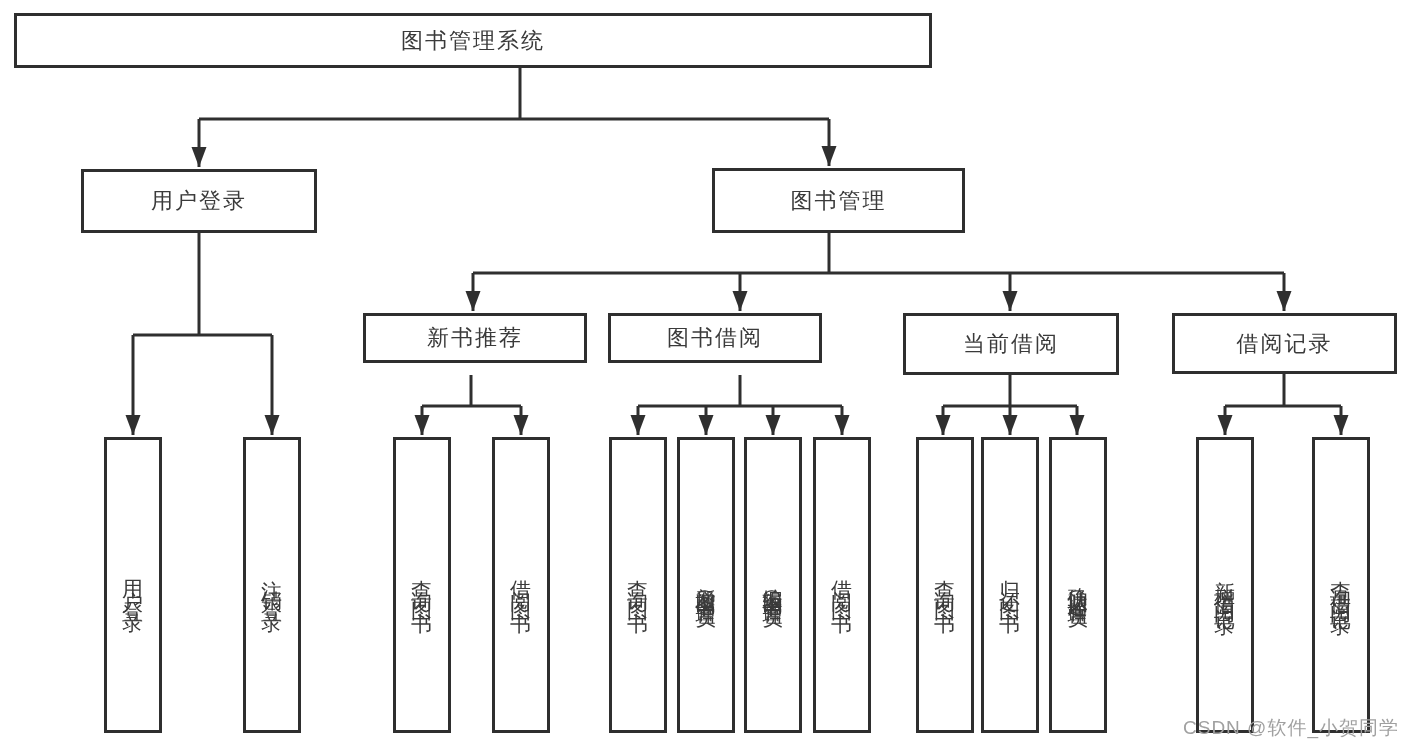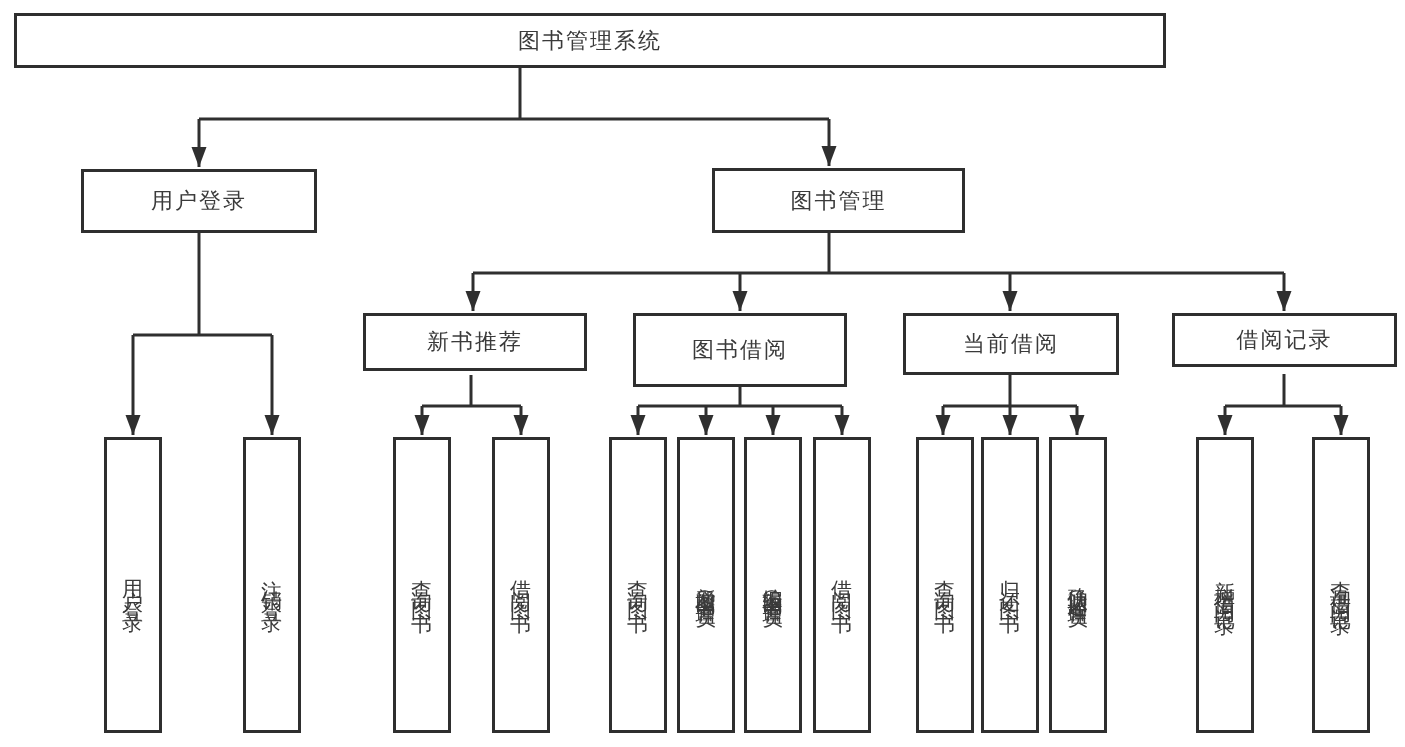--- a/index.html
+++ b/index.html
@@ -114,29 +114,29 @@
       <path d="M1010,406 V435" marker-end="url(#arrow)"></path>
       <path d="M1077,406 V435" marker-end="url(#arrow)"></path>
 
       <path d="M1284,374 V406"></path>
       <path d="M1225,406 H1341"></path>
       <path d="M1225,406 V435" marker-end="url(#arrow)"></path>
       <path d="M1341,406 V435" marker-end="url(#arrow)"></path>
     </g>
   </svg>
 
-  <div class="node" style="left:14px; top:13px; width:1152px; height:55px;">图书管理系统</div>
+  <div class="node" style="left:14px; top:13px; width:918px; height:55px;">图书管理系统</div>
 
   <div class="node" style="left:81px; top:169px; width:236px; height:64px;">用户登录</div>
   <div class="node" style="left:712px; top:168px; width:253px; height:65px;">图书管理</div>
 
-  <div class="node" style="left:363px; top:313px; width:224px; height:58px;">新书推荐</div>
-  <div class="node" style="left:633px; top:313px; width:214px; height:74px;">图书借阅</div>
+  <div class="node" style="left:363px; top:313px; width:224px; height:50px;">新书推荐</div>
+  <div class="node" style="left:608px; top:313px; width:214px; height:50px;">图书借阅</div>
   <div class="node" style="left:903px; top:313px; width:216px; height:62px;">当前借阅</div>
-  <div class="node" style="left:1172px; top:313px; width:225px; height:54px;">借阅记录</div>
+  <div class="node" style="left:1172px; top:313px; width:225px; height:61px;">借阅记录</div>
 
   <div class="node-v" style="left:104px;">
     <span class="vlabel">用户登录</span>
   </div>
   <div class="node-v" style="left:243px;">
     <span class="vlabel">注销登录</span>
   </div>
 
   <div class="node-v" style="left:393px;">
     <span class="vlabel">查询图书</span>
@@ -168,14 +168,15 @@
     <span class="vlabel dense">确认归还（管理员）</span>
   </div>
 
   <div class="node-v" style="left:1196px;">
     <span class="vlabel" style="letter-spacing:7px;">新增借阅记录</span>
   </div>
   <div class="node-v" style="left:1312px;">
     <span class="vlabel" style="letter-spacing:7px;">查询借阅记录</span>
   </div>
 
+  <div id="watermark">CSDN @软件_小贺同学</div>
 
 </div>
 
 </body></html>

